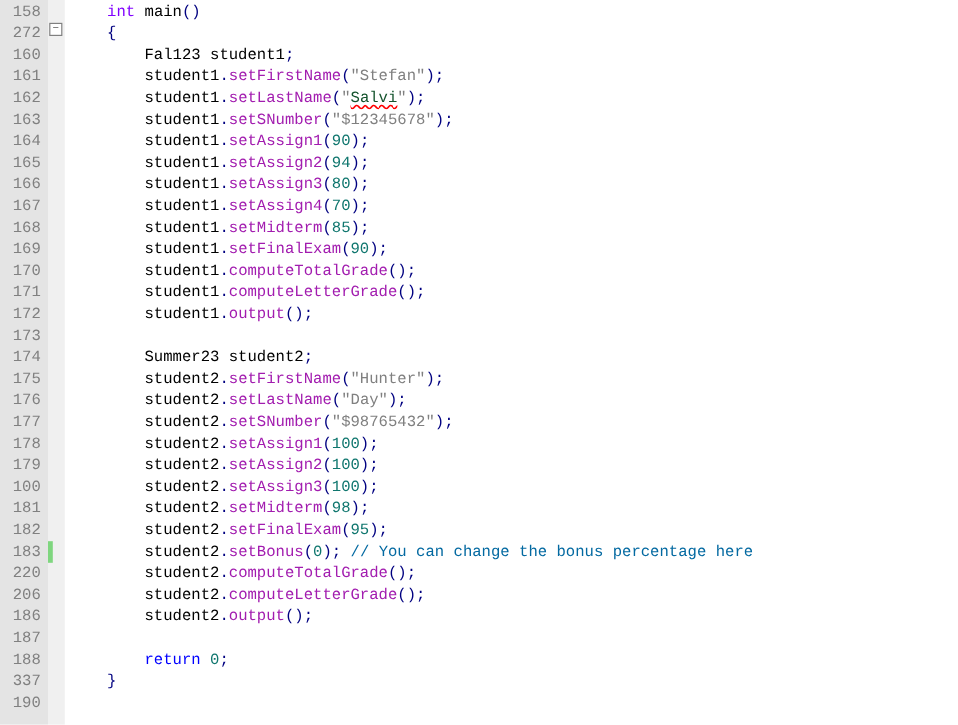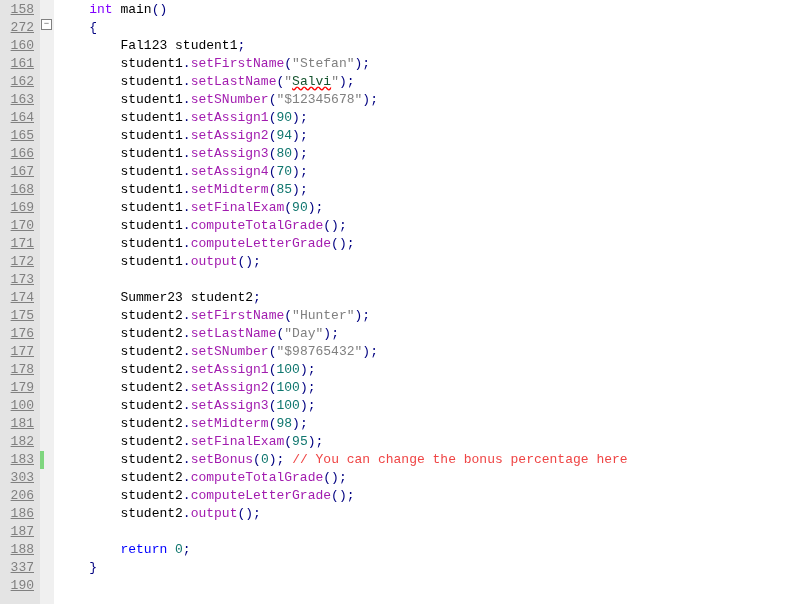--- a/index.html
+++ b/index.html
@@ -22,21 +22,20 @@
     color: #808080;
     text-align: right;
     padding: 1px 6px 1px 2px;
     user-select: none;
     width: 40px;
     flex-shrink: 0;
   }
   .gutter-line {
     height: 18px;
     line-height: 18px;
-    text-decoration: underline;
   }
   .fold-col {
     width: 14px;
     background: #f0f0f0;
     flex-shrink: 0;
     position: relative;
   }
   .fold-box {
     position: absolute;
     left: 1px;
@@ -68,21 +67,21 @@
   }
   .kw { color: #0000ff; }
   .type { color: #8000ff; }
   .func { color: #a21caf; }
   .paren { color: #000080; }
   .op { color: #000080; }
   .num { color: #0f766e; }
   .str { color: #808080; }
   .str-wavy { color: #14532d; text-decoration: underline wavy #ff0000; }
   .semi { color: #000080; }
-  .comment { color: #ef4444; }
+  .comment { color: #0369a1; }
   .ident { color: #000000; }
 </style>
 </head>
 <body>
 
 <div class="editor">
   <div class="gutter" id="gutter">
       <div class="gutter-line">158</div>
       <div class="gutter-line">272</div>
       <div class="gutter-line">160</div>
@@ -102,21 +101,21 @@
       <div class="gutter-line">174</div>
       <div class="gutter-line">175</div>
       <div class="gutter-line">176</div>
       <div class="gutter-line">177</div>
       <div class="gutter-line">178</div>
       <div class="gutter-line">179</div>
       <div class="gutter-line">100</div>
       <div class="gutter-line">181</div>
       <div class="gutter-line">182</div>
       <div class="gutter-line">183</div>
-      <div class="gutter-line">303</div>
+      <div class="gutter-line">220</div>
       <div class="gutter-line">206</div>
       <div class="gutter-line">186</div>
       <div class="gutter-line">187</div>
       <div class="gutter-line">188</div>
       <div class="gutter-line">337</div>
       <div class="gutter-line">190</div>
     </div>
   <div class="fold-col" id="foldcol">
       <div class="fold-box" style="top: 19px;">−</div>
       <div class="change-bar" style="top: 451px;"></div>

